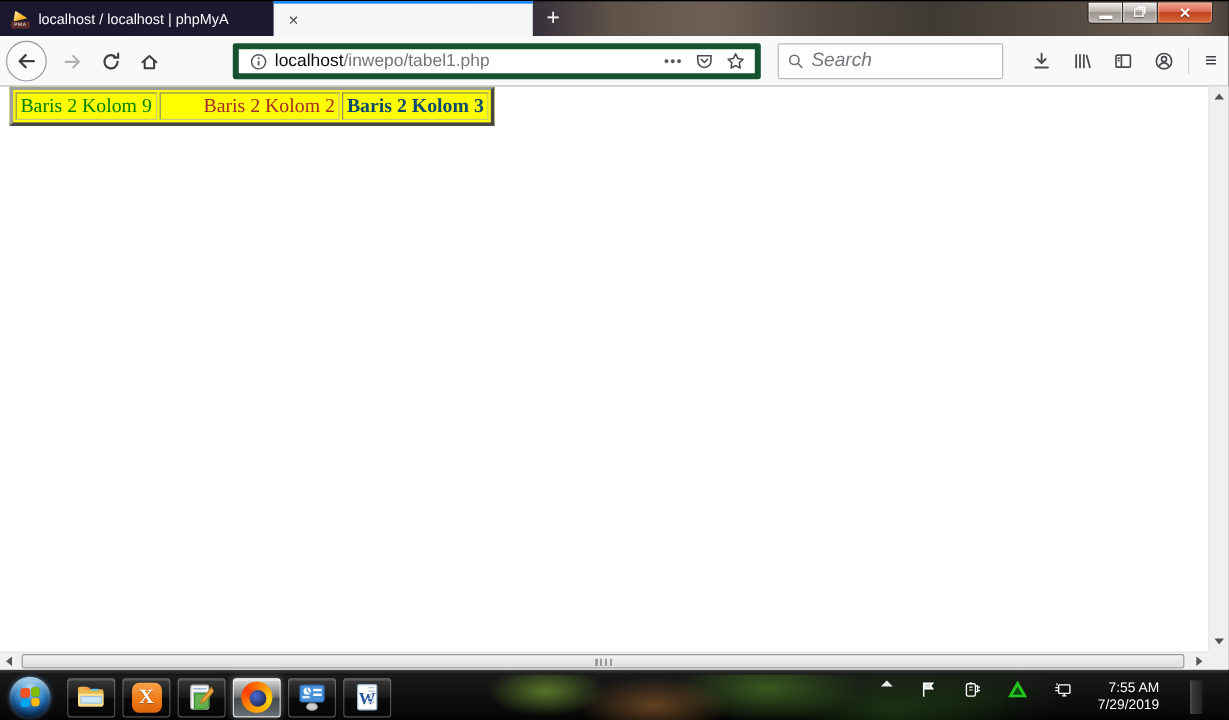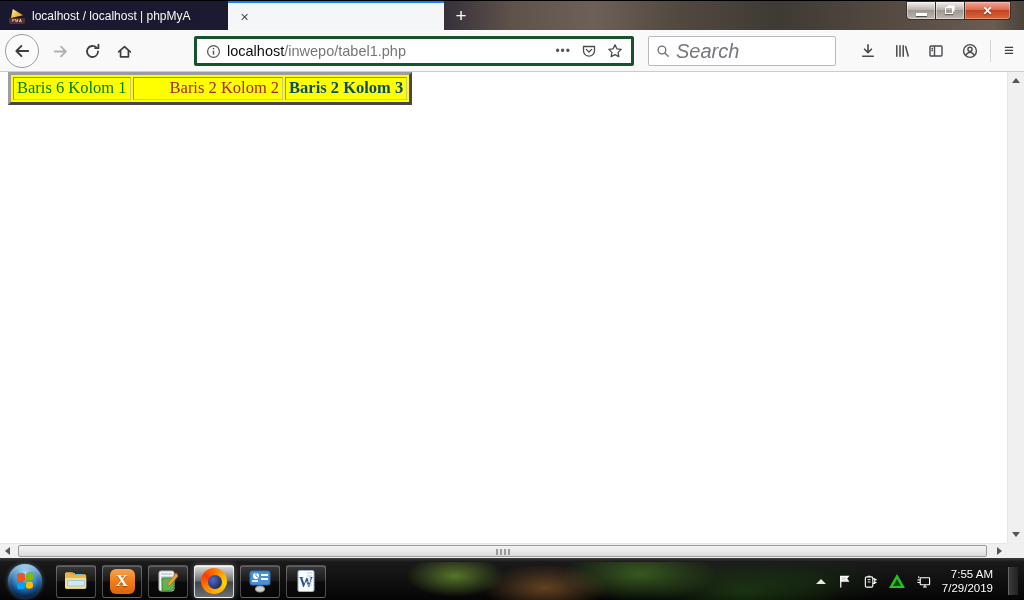--- a/index.html
+++ b/index.html
@@ -40,32 +40,32 @@
   #navbar { position:relative; height:42px; background:#f9f9fa; border-bottom:1px solid #cccccc; color:#3f3f43; }
   .nav-icon { position:absolute; top:7px; width:28px; height:28px; display:flex; align-items:center; justify-content:center; border-radius:3px; cursor:pointer; }
   .nav-icon svg { width:17px; height:17px; }
   #btn-back { left:5px; width:34px; height:34px; top:4px; border:1px solid #9a9aa5; border-radius:50%; background:#fbfbfc; }
   #btn-back svg { width:18px; height:18px; }
   #btn-forward { left:46px; color:#b1b1b3; }
   #btn-reload { left:78px; }
   #btn-home { left:110px; }
 
   .urlbar { position:absolute; left:194px; top:6px; width:440px; height:30px; background:#fff;
-    border:3px solid #14532d; border-radius:2px; display:flex; align-items:center; padding:0 6px; }
+    border:5px solid #14532d; border-radius:2px; display:flex; align-items:center; padding:0 6px; }
   .urlbar .info-ic { color:#55555c; margin:0 6px 0 3px; display:flex; }
   .url-text { flex:1; font-size:14.5px; white-space:nowrap; overflow:hidden; }
   .url-host { color:#0c0c0d; }
   .url-path { color:#757575; }
   .url-actions { display:flex; align-items:center; gap:10px; color:#4a4a4f; margin-right:2px; }
   .dots { font-size:12px; letter-spacing:1px; color:#55555c; cursor:pointer; }
 
   .searchbar { position:absolute; left:648px; top:6px; width:188px; height:30px; background:#fff;
     border:1px solid #b9b9c1; border-radius:2px; display:flex; align-items:center; padding:0 7px; gap:6px; }
   .searchbar svg { width:14px; height:14px; color:#6e6e74; flex:0 0 auto; }
-  .search-input { border:none; outline:none; flex:1; min-width:0; font-size:20px; font-style:italic; color:#3b82f6;
+  .search-input { border:none; outline:none; flex:1; min-width:0; font-size:16px; font-style:italic; color:#3b82f6;
     font-family:"Liberation Sans",sans-serif; background:transparent; }
   .search-input::placeholder { color:#77777d; font-style:italic; }
 
   .nav-right { position:absolute; right:4px; top:7px; display:flex; align-items:center; gap:7px; color:#4a4a4f; }
   .nav-right .nr-ic { width:27px; height:27px; display:flex; align-items:center; justify-content:center; border-radius:3px; cursor:pointer; position:static; }
   .nav-right svg { width:16px; height:16px; }
   .nav-sep { width:1px; height:22px; background:#d4d4d8; }
   .hamburger { font-size:17px; font-weight:bold; color:#3f3f43; cursor:pointer; padding:0 6px; }
 
   
@@ -124,21 +124,21 @@
   .app-ic { width:26px; height:26px; display:block; }
 
   .xampp-ic { width:25px; height:25px; border-radius:6px; background:linear-gradient(#f7a34a,#ef7b17 55%,#d9640e);
     color:#fff; font-weight:bold; font-size:17px; line-height:24px; text-align:center;
     font-family:"Liberation Serif",serif; text-shadow:0 1px 1px rgba(0,0,0,.35); }
   .firefox-ic { width:26px; height:26px; border-radius:50%; position:relative;
     background:conic-gradient(from 210deg,#ff9500,#ff3d00 25%,#ff8000 45%,#ffd200 70%,#ff9500 100%); }
   .firefox-ic::after { content:""; position:absolute; left:7px; top:7px; width:14px; height:14px; border-radius:50%;
     background:radial-gradient(circle at 35% 35%, #4a6bd6, #232a55 75%); }
 
-  .tray { margin-left:auto; display:flex; align-items:center; gap:11px; padding-right:6px; color:#fff; }
+  .tray { margin-left:auto; display:flex; align-items:flex-start; gap:22px; padding-right:22px; color:#fff; }
   .tray-ic { display:flex; align-items:center; justify-content:center; cursor:pointer; }
   .tray-ic svg { width:15px; height:15px; }
   .tri-up { width:0; height:0; border-left:5px solid transparent; border-right:5px solid transparent; border-bottom:5px solid #e8e8e8; }
   .smadav-tri { width:0; height:0; border-left:8px solid transparent; border-right:8px solid transparent; border-bottom:14px solid #24c41e; position:relative; }
   .smadav-tri::after { content:""; position:absolute; left:-4px; top:5px; width:0; height:0;
     border-left:4px solid transparent; border-right:4px solid transparent; border-bottom:7px solid #0a4a0a; }
   .clock { text-align:right; font-size:11.5px; line-height:14px; color:#fff; text-shadow:0 1px 1px #000; cursor:default; white-space:nowrap; }
   .show-desktop { width:10px; align-self:stretch; border-left:1px solid #666; margin-left:4px;
     background:linear-gradient(90deg,#3a3a3a,#222); cursor:pointer; }
 </style>
@@ -255,21 +255,21 @@
     <span class="nav-sep"></span>
     <span class="hamburger">≡</span>
   </div>
 </div>
 
 <div id="content">
   <div class="page-area">
     <table id="color-table" style="background: rgb(255, 255, 0);">
         <tbody>
           <tr>
-            <td style="color: rgb(0, 128, 0); background: rgb(255, 255, 0);">Baris 6 Kolom 1</td>
+            <td style="color: rgb(0, 128, 0); background: rgb(255, 255, 0);">Baris 2 Kolom 9</td>
             <td style="color: rgb(165, 42, 42); background: rgb(255, 255, 0); padding-left: 36px;">Baris 2 Kolom 2</td>
             <td style="color: #0c4a6e; background: rgb(255, 255, 0); font-weight: bold;">Baris 2 Kolom 3</td>
           </tr>
         </tbody>
       </table>
   </div>
 
   <div class="vscroll">
     <span class="arr arr-up"></span>
     <span class="arr arr-down"></span>

